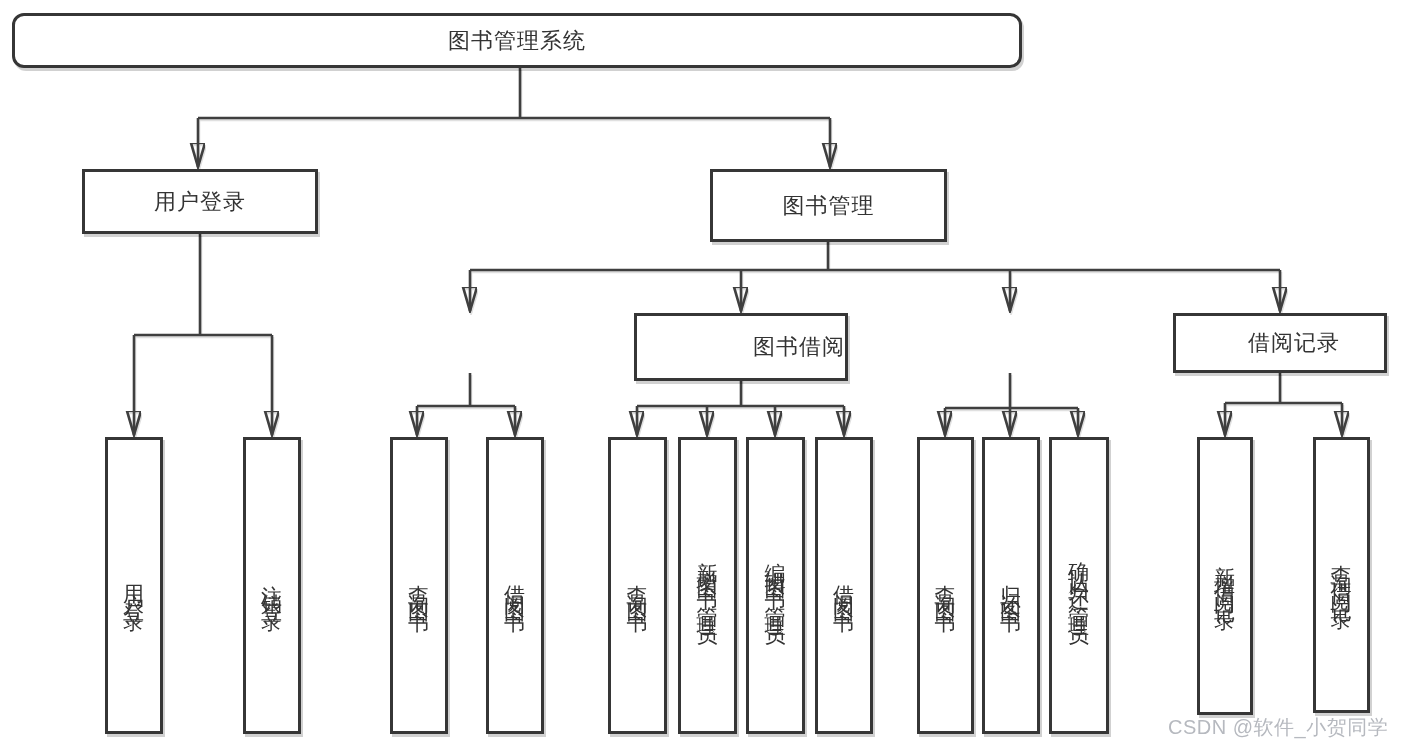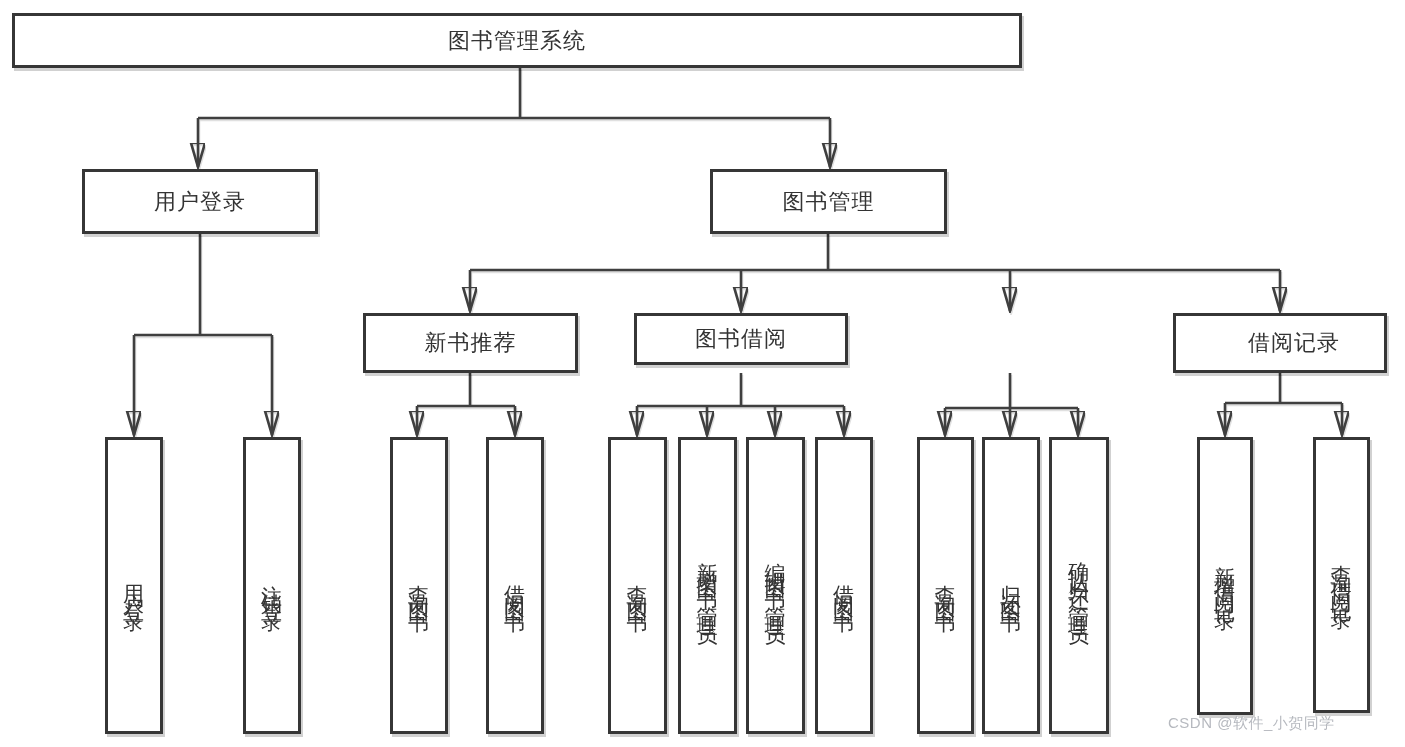--- a/index.html
+++ b/index.html
@@ -31,21 +31,21 @@
     writing-mode:vertical-rl;
     text-orientation:mixed;
     font-size:21px;
     letter-spacing:9px;
     line-height:1;
     white-space:nowrap;
   }
   .watermark{
     position:absolute;
     left:1168px;top:714px;
-    font-size:15px;
+    font-size:20px;
     letter-spacing:0.5px;
     color:#b6b9bf;
     text-shadow:1px 1px 0 #ffffff;
     white-space:nowrap;
     z-index:5;
   }
 </style>
 </head>
 <body>
 
@@ -85,35 +85,32 @@
     <path d="M1010,373 V408 M945,408 H1078"></path>
     <line x1="945" y1="408" x2="945" y2="435" marker-end="url(#ah)"></line>
     <line x1="1010" y1="408" x2="1010" y2="435" marker-end="url(#ah)"></line>
     <line x1="1078" y1="408" x2="1078" y2="435" marker-end="url(#ah)"></line>
 
     <path d="M1280,373 V403 M1225,403 H1342"></path>
     <line x1="1225" y1="403" x2="1225" y2="435" marker-end="url(#ah)"></line>
     <line x1="1342" y1="403" x2="1342" y2="435" marker-end="url(#ah)"></line>
   </svg>
 
-  <div class="node hbox" style="left:12px;top:13px;width:1010px;height:55px;">
+  <div class="node hbox" style="left:12px;top:13px;width:1010px;height:55px;border-radius:12px;">
     <span>图书管理系统</span>
   </div>
 
   <div class="node hbox" style="left:82px;top:169px;width:236px;height:65px;">
     <span>用户登录</span>
   </div>
-  <div class="node hbox" style="left:710px;top:169px;width:237px;height:65px;">
+  <div class="node hbox" style="left:710px;top:169px;width:237px;height:73px;">
     <span>图书管理</span>
   </div>
 
-  <div class="node hbox" style="left:363px;top:313px;width:215px;height:60px;">
-    <span>新书推荐</span>
-  </div>
-  <div class="node hbox" style="left:634px;top:313px;width:214px;height:52px;">
+  <div class="node hbox" style="left:634px;top:313px;width:214px;height:68px;justify-content:flex-end;">
     <span>图书借阅</span>
   </div>
   <div class="node hbox" style="left:1173px;top:313px;width:214px;height:60px;padding-left:28px;">
     <span>借阅记录</span>
   </div>
 
   <div class="node vbox" style="left:105px;top:437px;width:58px;height:297px;">
     <span>用户登录</span>
   </div>
   <div class="node vbox" style="left:243px;top:437px;width:58px;height:297px;">

